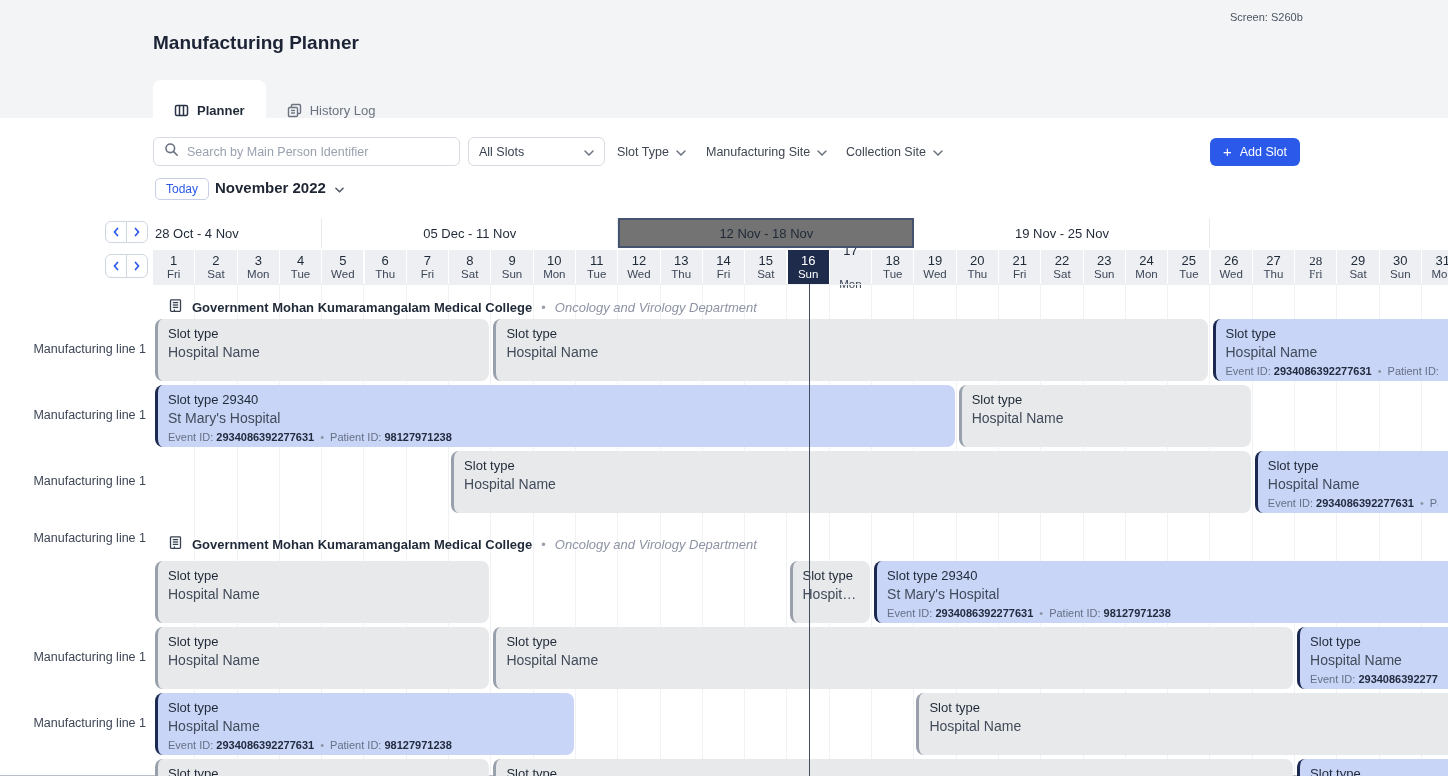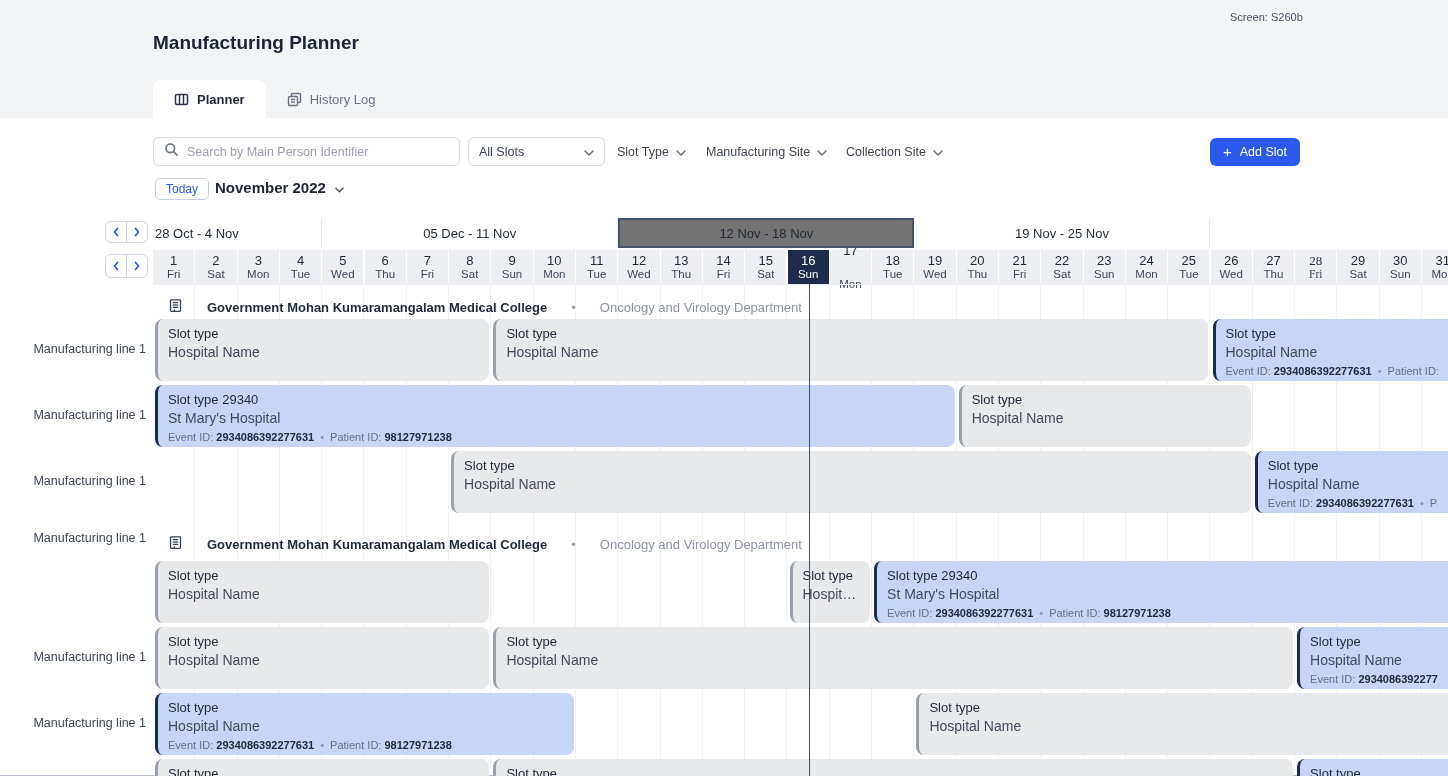--- a/index.html
+++ b/index.html
@@ -6,21 +6,21 @@
   html,body { background:#e5e7eb; }
   .page {
     position:relative; width:1448px; height:776px; background:#ffffff;
     font-family:"Liberation Sans", sans-serif; overflow:hidden;
   }
   .top-band { position:absolute; left:0; top:0; width:100%; height:118px; background:#f3f4f6; }
   .screen-label { position:absolute; top:11px; left:1230px; font-size:11px; color:#4b5563; }
   .page-title { position:absolute; top:32px; left:153px; font-size:19px; font-weight:700; color:#1b2335; }
 
   .tabs { position:absolute; top:80px; left:153px; height:38px; display:flex; }
-  .tab { display:flex; align-items:center; gap:8px; padding:0 21px; font-size:13px; color:#6b7280; cursor:pointer; }
+  .tab { display:flex; align-items:flex-end; gap:8px; padding:0 21px; font-size:13px; color:#6b7280; cursor:pointer; }
   .tab.active { background:#fff; border-radius:8px 8px 0 0; color:#1f2937; font-weight:700; }
   .tab svg { display:block; }
 
   .search-box { position:absolute; top:137px; left:153px; width:307px; height:29px; border:1px solid #d6dae1;
     border-radius:6px; background:#fff; display:flex; align-items:center; gap:8px; padding:0 10px; }
   .search-box input { border:none; outline:none; background:transparent; width:100%; font-size:12.5px; color:#374151;
     font-family:"Liberation Sans", sans-serif; }
   .search-box input::placeholder { color:#9aa1ae; }
 
   .select-box { position:absolute; top:137px; left:468px; width:137px; height:29px; border:1px solid #d6dae1;
@@ -62,25 +62,25 @@
   .day-num { font-size:13px; font-weight:500; color:#1f2937; }
   .day-name { font-size:11.5px; color:#3d4758; }
   .day-cell.selected { background:#1e2b4b; }
   .day-cell.selected .day-num, .day-cell.selected .day-name { color:#fff;text-align:right; }
 
   .body { position:absolute; top:67px; left:0; width:1295px; height:492px; border-top:1px solid #edeff2;
     background-image:repeating-linear-gradient(to right, transparent 0px, transparent 41.3px, #f0f2f5 41.3px, #f0f2f5 42.3px); }
 
   .today-line { position:absolute; top:67px; height:492px; width:1px; background:#444d60; z-index:6; }
 
-  .section-head { position:absolute; left:15px; height:44px; display:flex; align-items:center; gap:24px;
+  .section-head { position:absolute; left:15px; height:44px; display:flex; align-items:center; gap:9px;
     font-size:13px; white-space:nowrap; z-index:3; }
   .sec-college { font-weight:700; color:#1f2937; }
   .sec-dot { color:#9aa1ad; }
-  .sec-dept { color:#8d93a3; }
+  .sec-dept { color:#8d93a3;font-style:italic; }
 
   .slot { position:absolute; height:62px; border-radius:8px; border-left:3px solid; padding:7px 10px 0 10px;
     overflow:hidden; z-index:2; cursor:pointer; }
   .slot.gray { background:#e8e9eb; border-color:#98a0ac; }
   .slot.blue { background:#c8d5f7; border-color:#1c2950; }
   .slot.cut { border-radius:8px 0 0 8px; }
   .slot-title { font-size:13px; color:#1f2937; margin-bottom:3px; white-space:nowrap; overflow:hidden; text-overflow:ellipsis; }
   .slot-hosp { font-size:14px; color:#414b5a; white-space:nowrap; overflow:hidden; text-overflow:ellipsis; }
   .slot-meta { font-size:11px; margin-top:5px; color:#667085; white-space:nowrap; overflow:hidden; }
   .slot-meta b { color:#222b3f; font-weight:700; }

